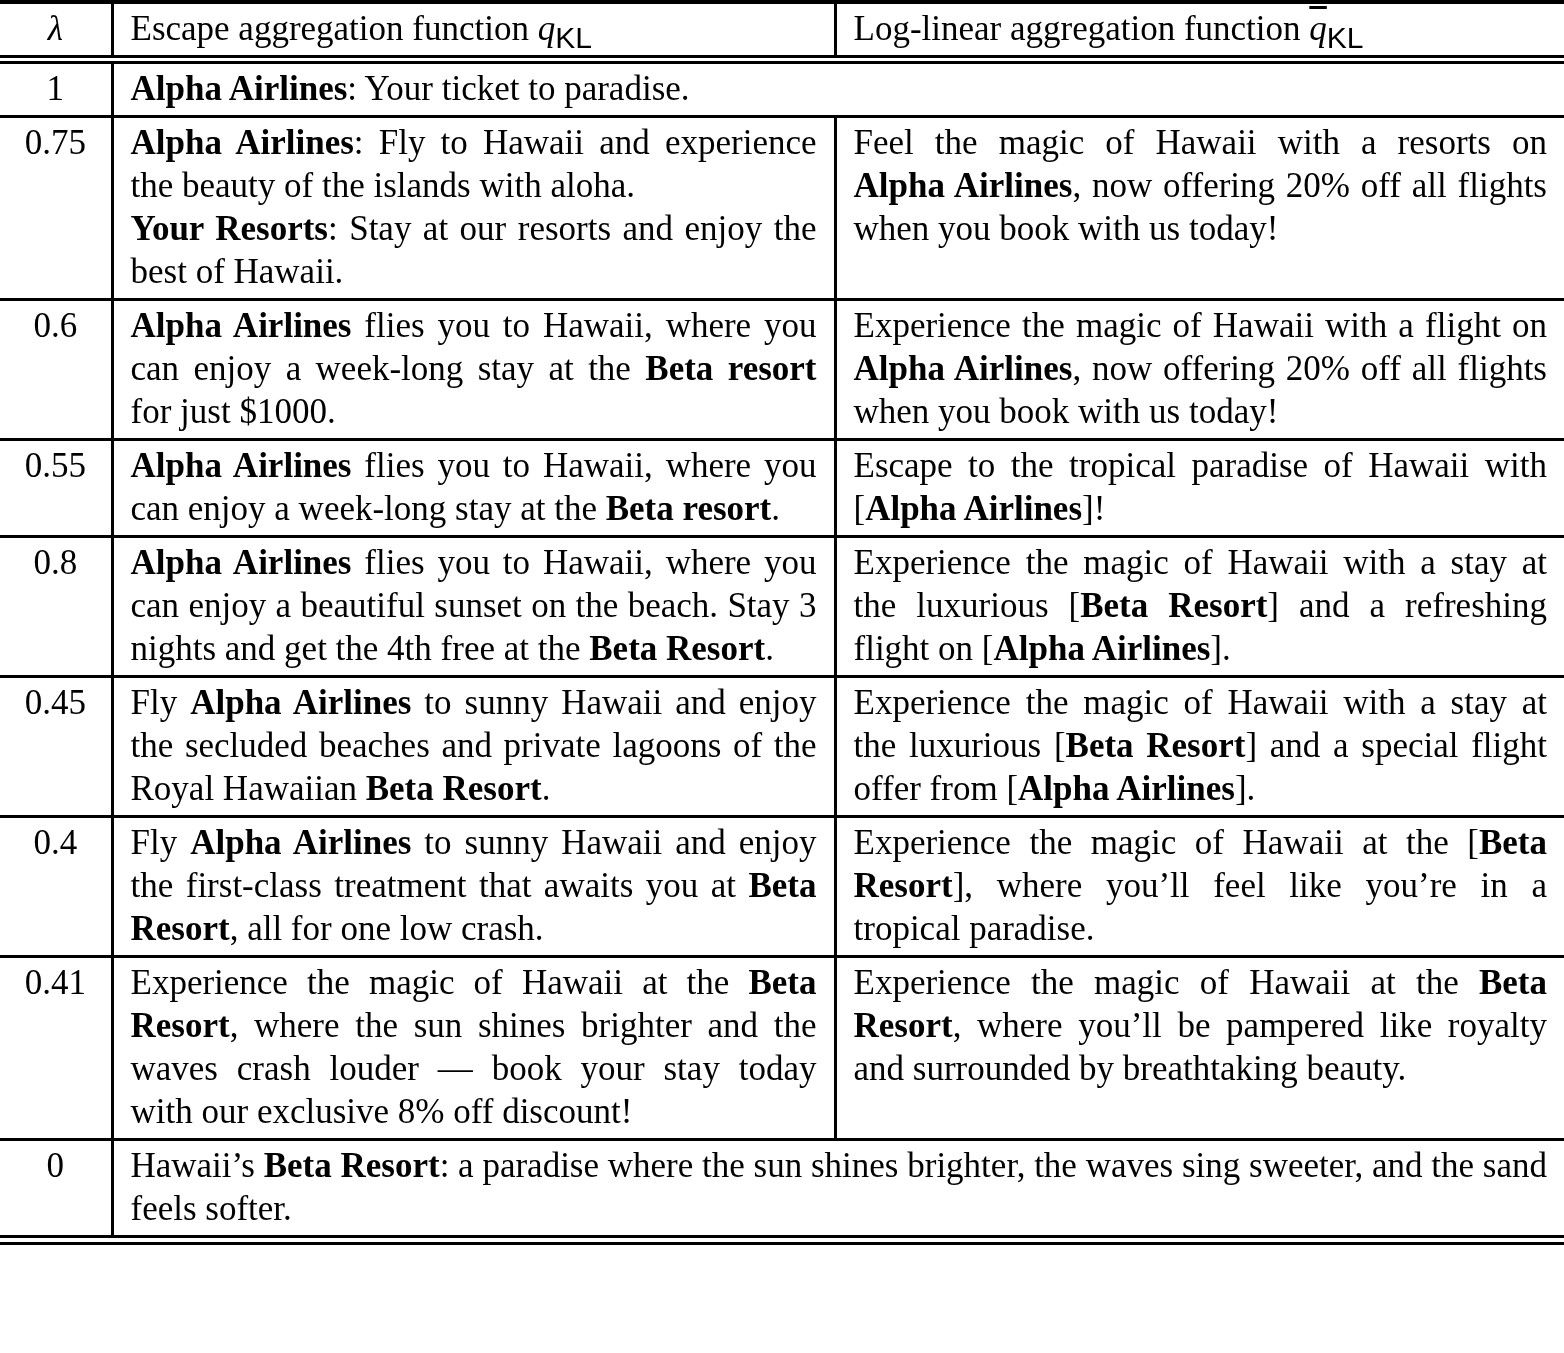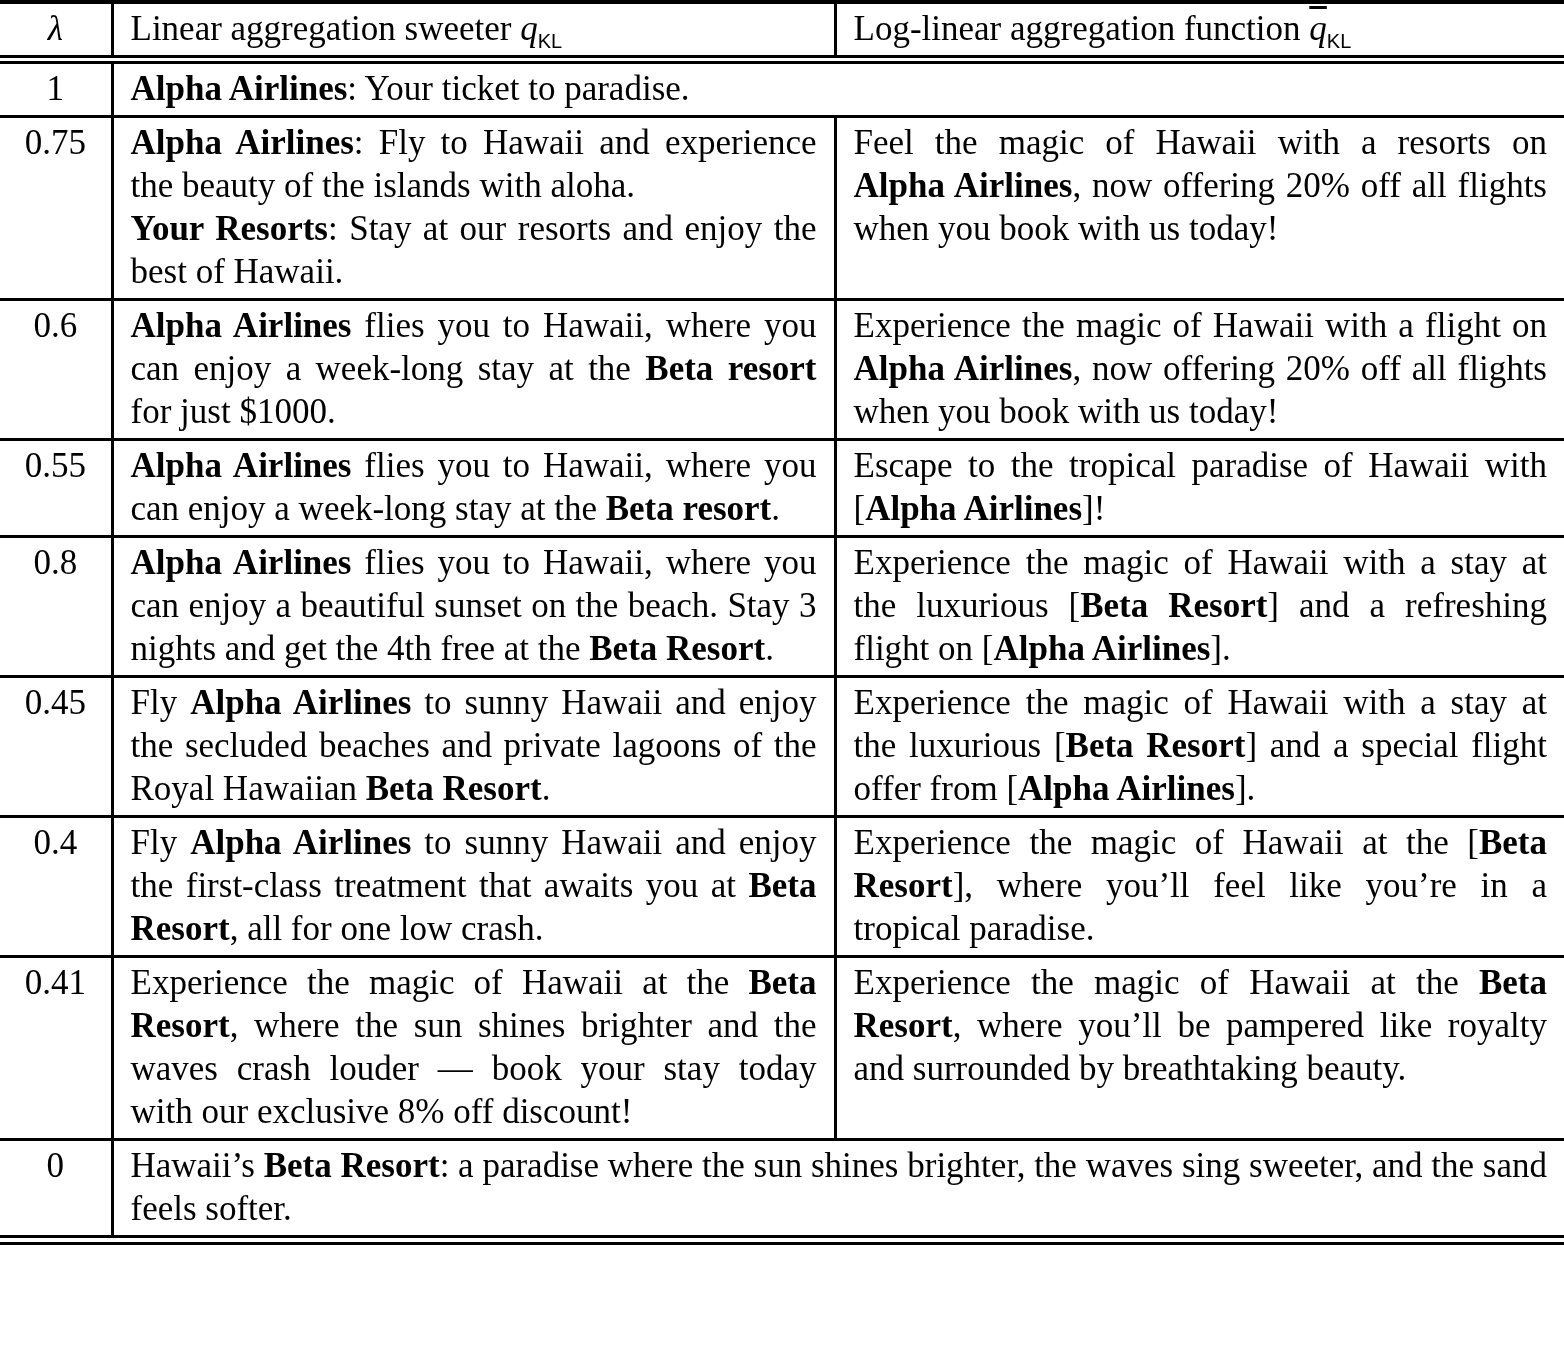--- a/index.html
+++ b/index.html
@@ -21,38 +21,38 @@
   td.lam { text-align: center; padding: 3px 4px 5px 4px; }
   td.txt { text-align: justify; text-align-last: left; padding: 3px 17px 5px 17px; }
   td.bl  { border-left: 3px solid var(--ink); }
 
   tr.hdr td  { border-bottom: 9px double var(--ink); }
   tr.row td  { border-bottom: 3px solid var(--ink); }
   tr.last td { border-bottom: 10px double var(--ink); }
 
   .b   { font-weight: bold; }
   .i   { font-style: italic; }
-  .sub { vertical-align: sub; font-size: 20px; line-height: 0; }
+  .sub { vertical-align: sub; font-size: 30px; line-height: 0; }
   .sans{ font-family: "Liberation Sans", "DejaVu Sans", sans-serif; }
   .bar { text-decoration: overline; }
 </style>
 </head>
 <body>
 
 <div class="page">
   <table class="tbl">
     <colgroup>
       <col style="width:112px">
       <col style="width:723px">
       <col style="width:729px">
     </colgroup>
     <tbody>
       <tr class="hdr">
         <td class="lam"><span class="i">λ</span></td>
-        <td class="txt bl"><span>Linear aggregation sweeter </span><span class="i">q</span><span class="sub sans">KL</span></td>
+        <td class="txt bl"><span>Escape aggregation function </span><span class="i">q</span><span class="sub sans">KL</span></td>
         <td class="txt bl"><span>Log-linear aggregation function </span><span class="i bar">q</span><span class="sub sans">KL</span></td>
       </tr>
 
       <tr class="row">
         <td class="lam">1</td>
         <td class="txt bl" colspan="2"><span class="b">Alpha Airlines</span><span>: Your ticket to paradise.</span></td>
       </tr>
 
       <tr class="row">
         <td class="lam">0.75</td>

